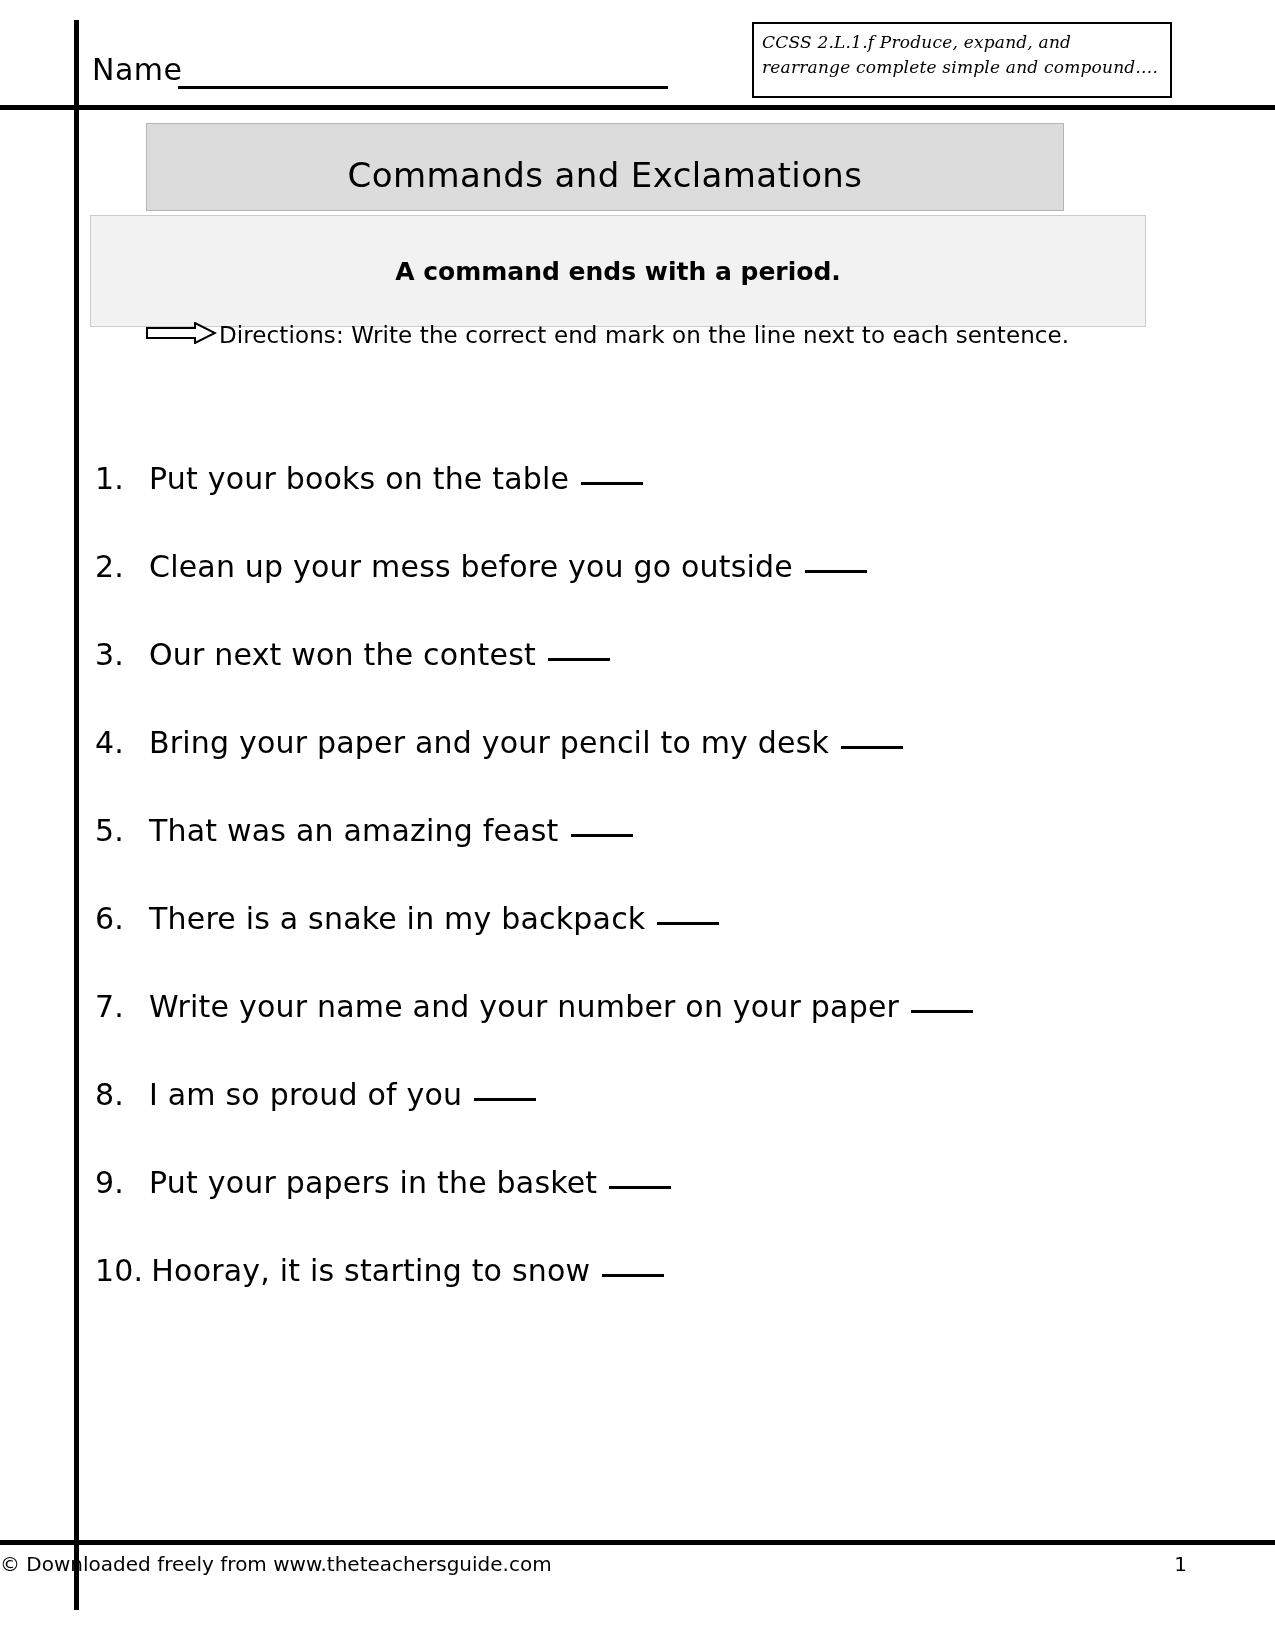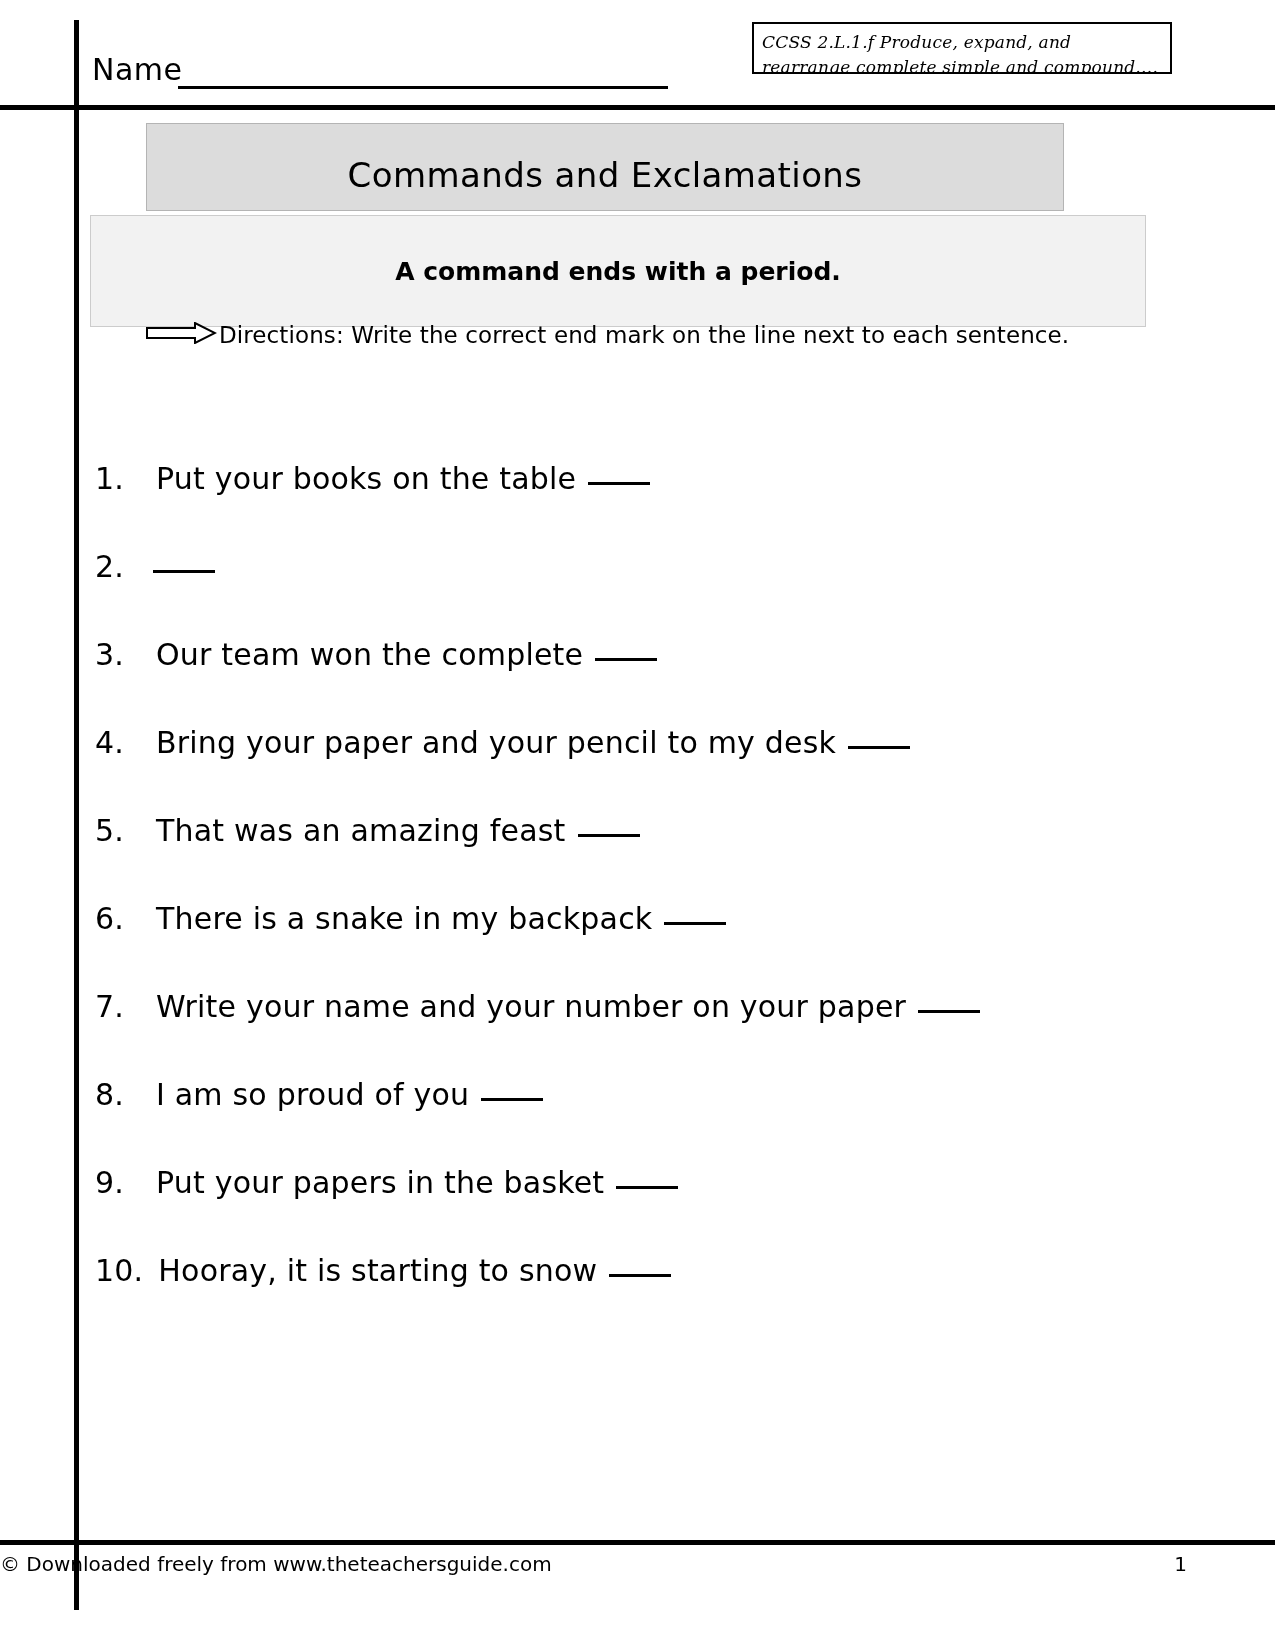--- a/index.html
+++ b/index.html
@@ -18,21 +18,21 @@
     background: #ffffff;
     overflow: hidden;
   }
 
   
   .ccss-box {
     position: absolute;
     left: 752px;
     top: 22px;
     width: 420px;
-    height: 52px;
+    height: 76px;
     border: 2px solid #000;
     box-sizing: border-box;
     padding: 6px 8px 0 8px;
     font-family: "DejaVu Serif", serif;
     font-style: italic;
     font-size: 17px;
     line-height: 25px;
     letter-spacing: 0.2px;
     overflow: hidden;
   }
@@ -149,21 +149,21 @@
     font-family: "DejaVu Sans", sans-serif;
     font-size: 30px;
     line-height: 88px;
     letter-spacing: 0.2px;
     white-space: nowrap;
   }
   .item-num {
     min-width: 46px;
   }
   .item-text {
-    margin-left: 15px;
+    margin-left: 8px;
   }
   .blank {
     display: inline-block;
     width: 62px;
     border-bottom: 3px solid #000;
     margin-left: 12px;
     position: relative;
     top: -4px;
   }
 
@@ -222,26 +222,27 @@
   <div class="items">
 
     <div class="item">
       <span class="item-num">1.</span>
       <span class="item-text">Put your books on the table</span>
       <span class="blank"></span>
     </div>
 
     <div class="item">
       <span class="item-num">2.</span>
+      <span class="item-text">Clean up your mess before you go outside</span>
       <span class="blank"></span>
     </div>
 
     <div class="item">
       <span class="item-num">3.</span>
-      <span class="item-text">Our team won the complete</span>
+      <span class="item-text">Our next won the contest</span>
       <span class="blank"></span>
     </div>
 
     <div class="item">
       <span class="item-num">4.</span>
       <span class="item-text">Bring your paper and your pencil to my desk</span>
       <span class="blank"></span>
     </div>
 
     <div class="item">

